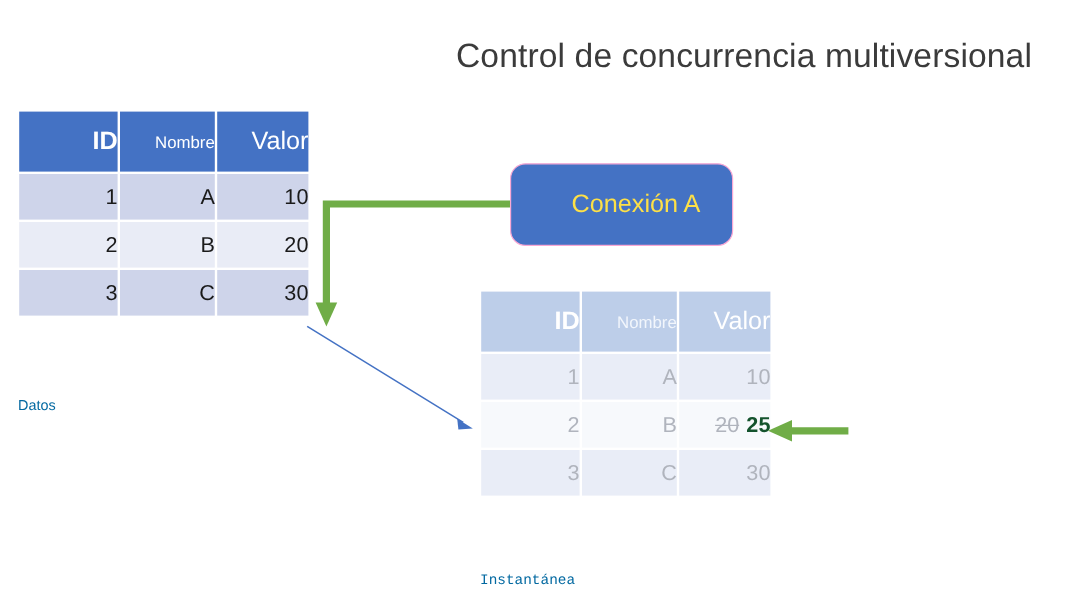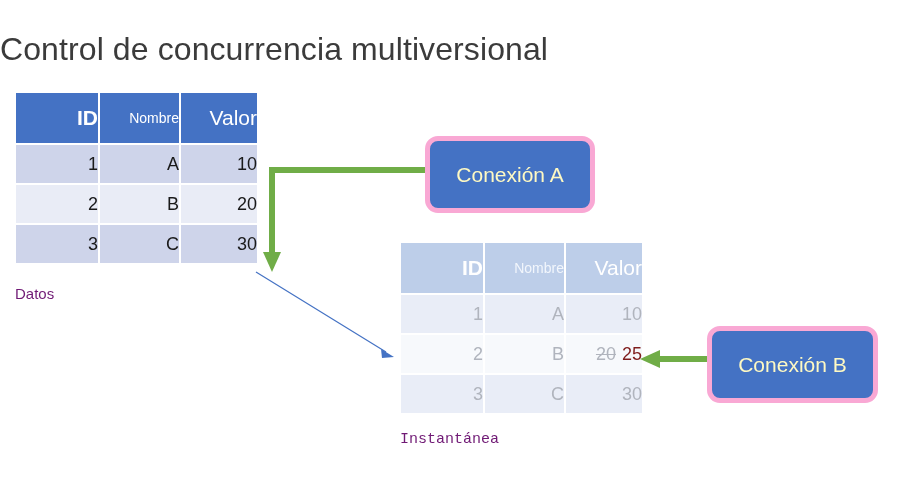--- a/index.html
+++ b/index.html
@@ -15,22 +15,22 @@
     overflow: hidden;
     font-family: "Liberation Sans", sans-serif;
   }
 
   
   #page-title {
     position: absolute;
     left: 0;
     top: 31px;
     width: 860px;
-    text-align: left;
-    font-size: 32px;
+    text-align: right;
+    font-size: 28px;
     color: #3b3b3b;
     letter-spacing: 0.1px;
     white-space: nowrap;
   }
 
   
   .grid-table {
     position: absolute;
     border-collapse: separate;
     border-spacing: 2px;
@@ -89,47 +89,49 @@
   .col-w-id   { width: 82px; }
   .col-w-nom  { width: 79px; }
   .col-w-val  { width: 76px; }
 
   
   .old-value {
     text-decoration: line-through;
     color: #b0b4bd;
   }
   .new-value {
-    color: #7f1d1d;
-    font-weight: normal;
+    color: #14532d;
+    font-weight: bold;
     margin-left: 6px;
   }
 
   
   .caption {
     position: absolute;
-    font-size: 15px;
-    color: #701a75;
+    font-size: 12px;
+    color: #0369a1;
     white-space: nowrap;
+    margin-top: 46px;
   }
   #caption-datos       { left: 15px;  top: 285px; }
   #caption-instantanea { left: 400px; top: 431px; font-family: Liberation Mono, monospace; }
 
   
   .conn-box {
     position: absolute;
     background: #4472c4;
-    border: 5px solid #f9a8d4;
+    border: 1px solid #f9a8d4;
     border-radius: 13px;
-    color: #fef9c3;
+    color: #fde047;
     font-size: 21px;
     display: flex;
     align-items: center;
     justify-content: center;
     white-space: nowrap;
+    padding-left: 24px;
   }
   #conn-a { left: 425px; top: 136px; width: 160px; height: 67px; }
   #conn-b { left: 707px; top: 326px; width: 161px; height: 67px; }
 
   
   #arrow-layer {
     position: absolute;
     left: 0; top: 0;
     width: 900px; height: 497px;
     pointer-events: none;
@@ -204,23 +206,20 @@
         <td>C</td>
         <td>30</td>
       </tr>
     </tbody>
   </table>
   <div class="caption" id="caption-instantanea">Instantánea</div>
 
   <div class="conn-box" id="conn-a">
     <span>Conexión A</span>
   </div>
-  <div class="conn-box" id="conn-b">
-    <span>Conexión B</span>
-  </div>
 
   <svg id="arrow-layer" viewBox="0 0 900 497">
 
     <g>
       <path d="M 425 170 L 272 170 L 272 257" stroke="#70AD47" stroke-width="6" fill="none"></path>
       <polygon points="272,272 263,252 281,252" fill="#70AD47"></polygon>
     </g>
 
     <g>
       <line x1="256" y1="272" x2="386" y2="352" stroke="#4472C4" stroke-width="1.3"></line>

